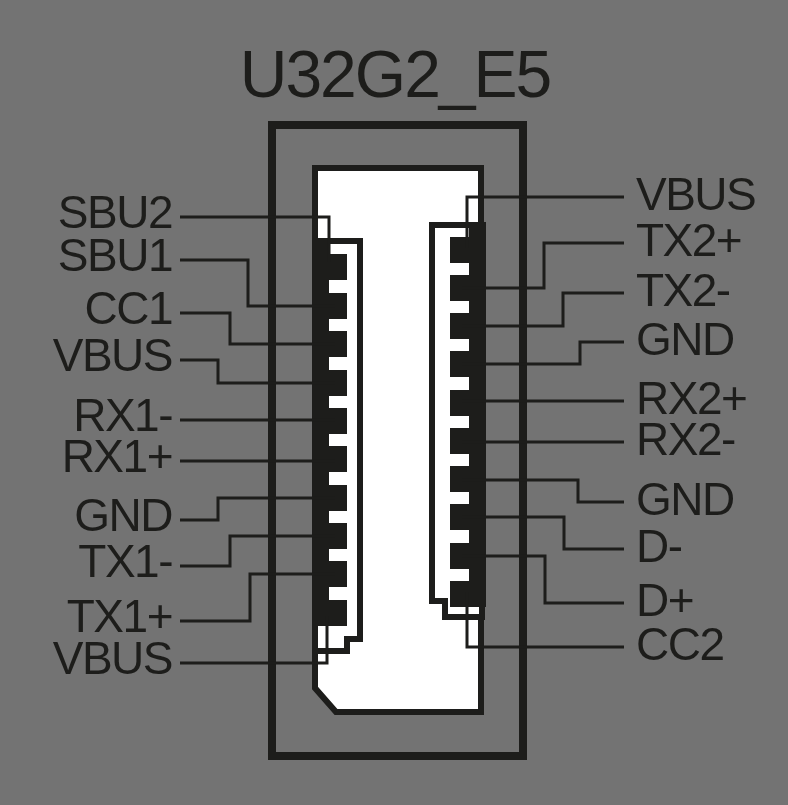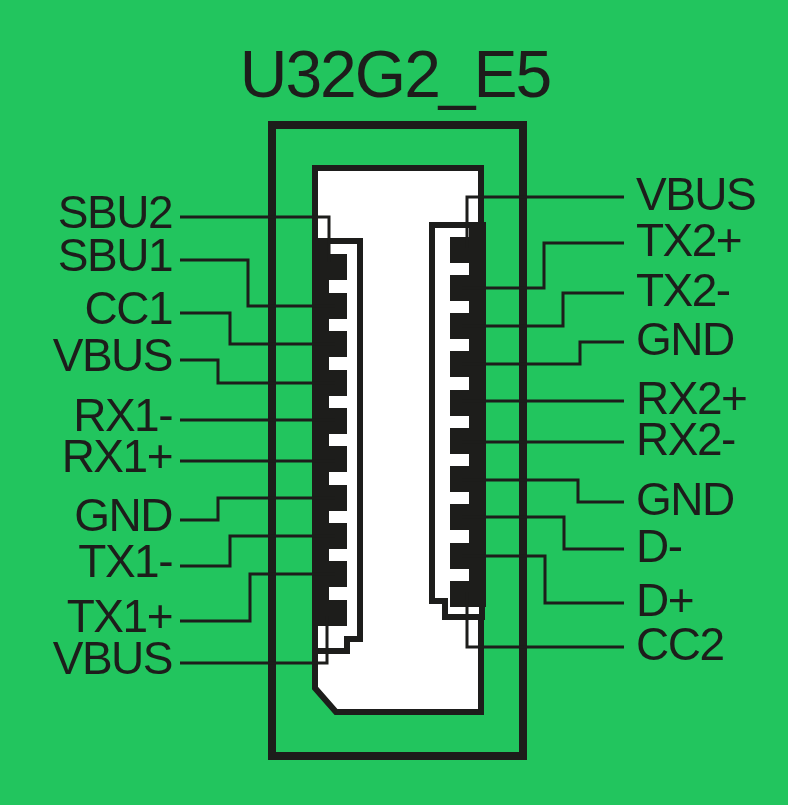--- a/index.html
+++ b/index.html
@@ -1,20 +1,20 @@
 <!DOCTYPE html>
 <html><head>
 <meta charset="utf-8">
 <style>
   html, body { margin: 0; padding: 0; background: #ffffff; }
   #stage {
     position: relative;
     width: 788px;
     height: 805px;
-    background: #22c55e;
+    background: #737373;
     overflow: hidden;
   }
   svg { display: block; }
   text {
     fill: #1d1d1b;
     font-family: "Liberation Sans", sans-serif;
     font-weight: normal;
   }
   .title-text {
     font-size: 66px;

